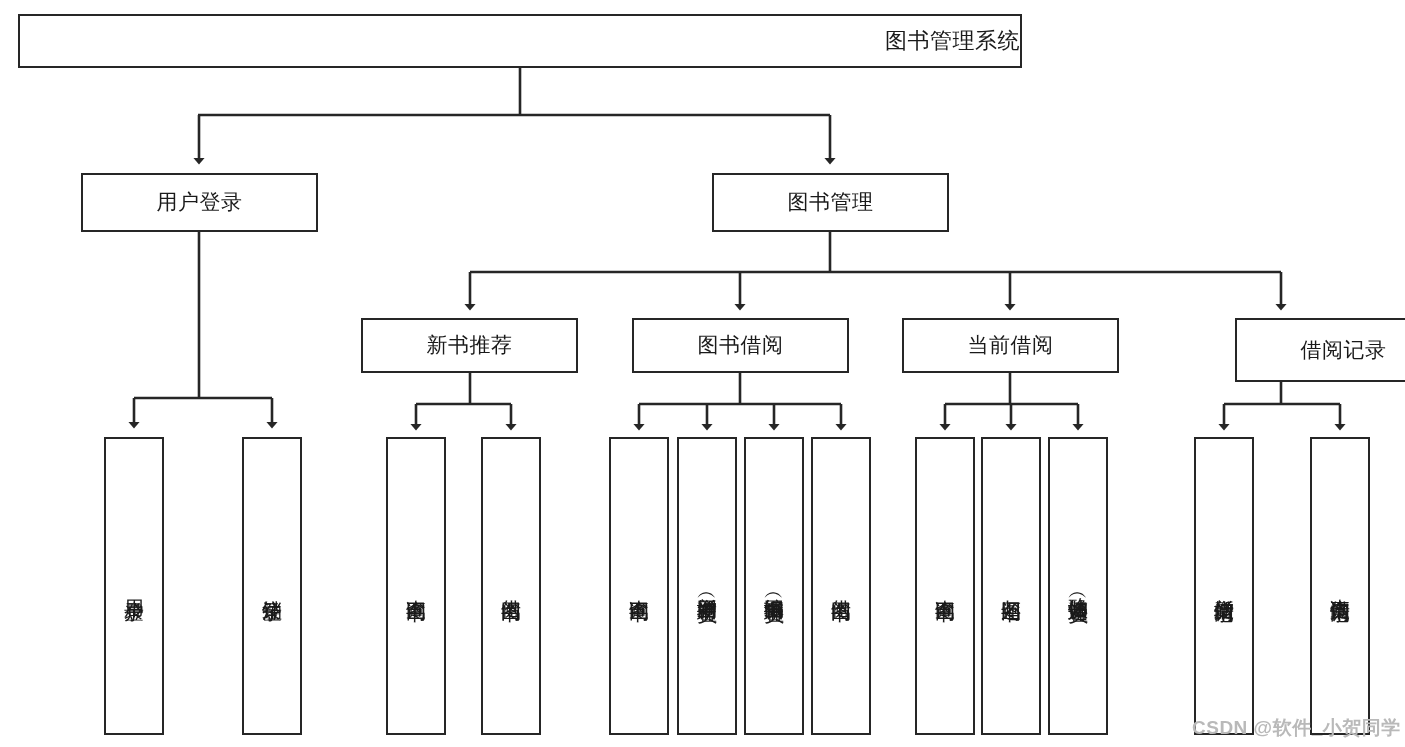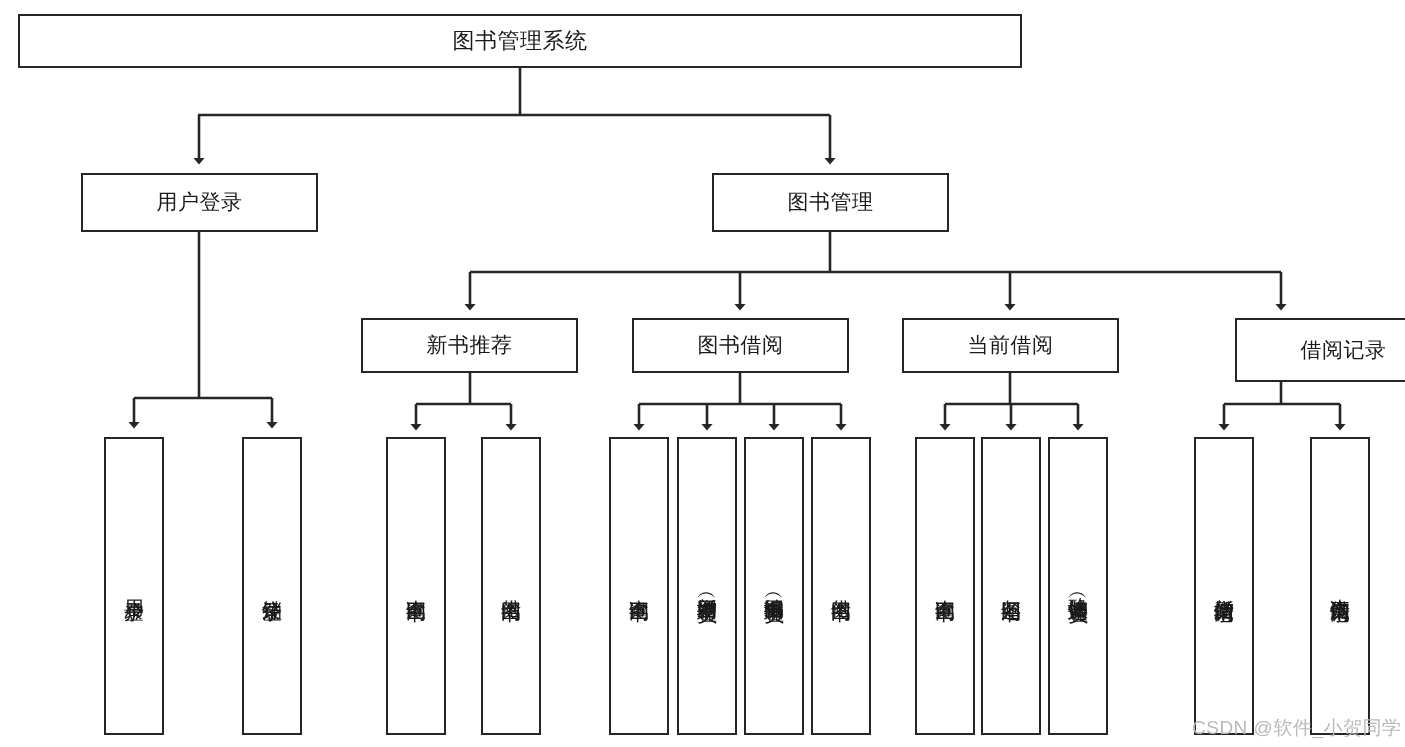--- a/index.html
+++ b/index.html
@@ -125,21 +125,21 @@
       <path d="M1011,404 L1011,426" marker-end="url(#arrow)"></path>
       <path d="M1078,404 L1078,426" marker-end="url(#arrow)"></path>
 
       <path d="M1281,373 L1281,404"></path>
       <path d="M1224,404 L1340,404"></path>
       <path d="M1224,404 L1224,426" marker-end="url(#arrow)"></path>
       <path d="M1340,404 L1340,426" marker-end="url(#arrow)"></path>
     </g>
   </svg>
 
-  <div class="node horizontal root" style="left:18px; top:14px; width:1004px; height:54px;">
+  <div class="node horizontal root" style="left:18px; top:14px; width:1004px; height:54px;justify-content:flex-end;">
     <span class="label">图书管理系统</span>
   </div>
 
   <div class="node horizontal" style="left:81px; top:173px; width:237px; height:59px;">
     <span class="label">用户登录</span>
   </div>
   <div class="node horizontal" style="left:361px; top:318px; width:217px; height:55px;">
     <span class="label">新书推荐</span>
   </div>
 
@@ -193,15 +193,15 @@
     <span class="label">确认归还（管理员）</span>
   </div>
 
   <div class="node vertical" style="left:1194px; top:437px; width:60px; height:298px;">
     <span class="label">新增借阅记录</span>
   </div>
   <div class="node vertical" style="left:1310px; top:437px; width:60px; height:298px;">
     <span class="label">查询借阅记录</span>
   </div>
 
-  <div class="watermark" style="left:1192px; top:715px;">CSDN @软件_小贺同学</div>
+  <div class="watermark" style="left:1192px; top:715px;font-weight:bold;">CSDN @软件_小贺同学</div>
 
 </div>
 
 </body></html>

